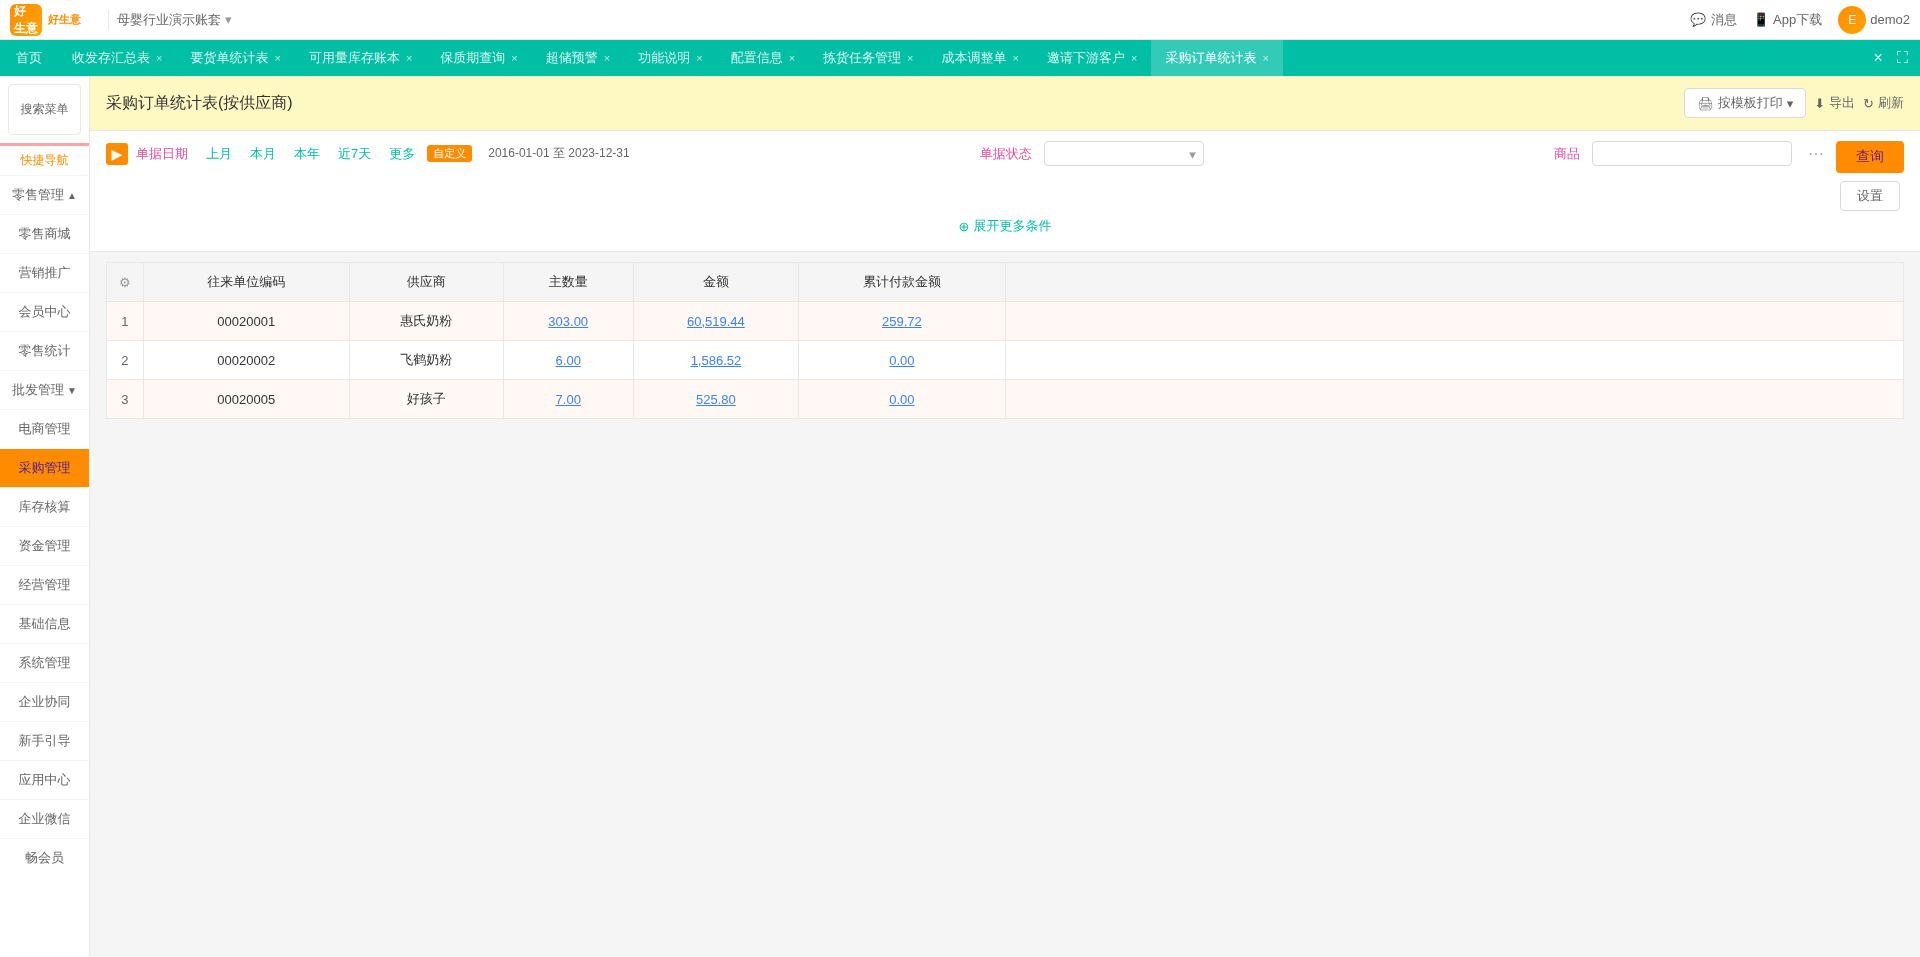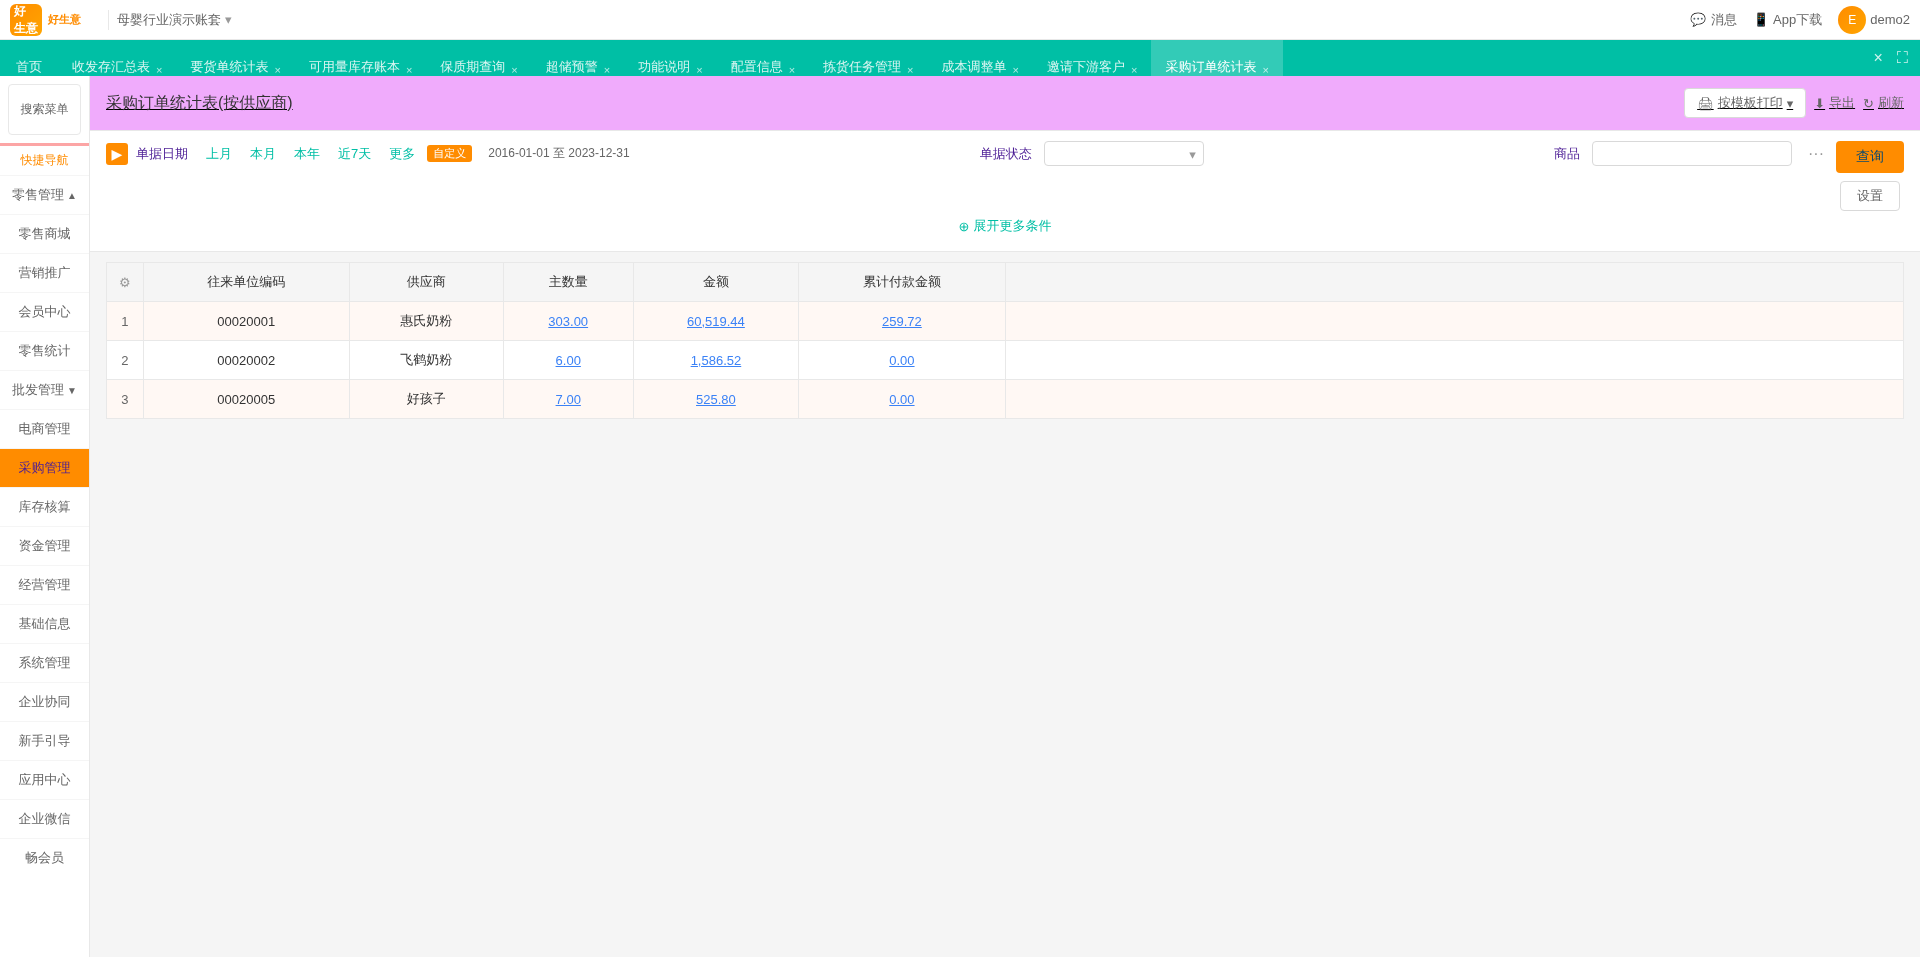--- a/index.html
+++ b/index.html
@@ -12,52 +12,52 @@
     .logo-text { font-size: 11px; color: #ff8c00; font-weight: bold; line-height: 1.2; }
     .topbar-divider { width: 1px; height: 20px; background: #e8e8e8; margin: 0 8px; }
     .topbar-store { display: flex; align-items: center; gap: 4px; color: #666; cursor: pointer; font-size: 13px; }
     .topbar-store-arrow { color: #999; }
     .topbar-right { margin-left: auto; display: flex; align-items: center; gap: 16px; }
     .topbar-right-item { display: flex; align-items: center; gap: 4px; color: #666; cursor: pointer; font-size: 13px; }
     .topbar-avatar { width: 28px; height: 28px; border-radius: 50%; background: linear-gradient(135deg, #ff8c00, #ffa500); display: flex; align-items: center; justify-content: center; color: white; font-size: 12px; }
 
     
     .nav-tabs { background: #00bfa5; height: 36px; display: flex; align-items: center; overflow: hidden; }
-    .nav-tab { padding: 0 14px; height: 36px; display: flex; align-items: flex-end; color: rgba(255,255,255,0.85); cursor: pointer; white-space: nowrap; font-size: 13px; position: relative; }
+    .nav-tab { padding: 0 14px; height: 36px; display: flex; align-items: center; color: rgba(255,255,255,0.85); cursor: pointer; white-space: nowrap; font-size: 13px; position: relative; }
     .nav-tab.home { padding: 0 16px; }
     .nav-tab.active { background: rgba(255,255,255,0.2); color: #fff; }
     .nav-tab .close-x { margin-left: 6px; color: rgba(255,255,255,0.7); font-size: 11px; }
     .nav-tabs-right { margin-left: auto; display: flex; align-items: center; gap: 6px; padding-right: 8px; }
     .nav-tab-btn { color: rgba(255,255,255,0.8); cursor: pointer; font-size: 16px; padding: 4px; }
 
     
     .main-layout { display: flex; flex: 1; overflow: hidden; }
 
     
     .sidebar { width: 90px; background: #fff; border-right: 1px solid #e8e8e8; display: flex; flex-direction: column; overflow-y: auto; }
     .sidebar-search { padding: 8px; }
     .sidebar-search-btn { width: 100%; padding: 16px 0; background: #fff; border: 1px solid #e8e8e8; border-radius: 4px; color: #666; cursor: pointer; font-size: 12px; text-align: center; }
     .sidebar-nav-btn { padding: 6px 8px; text-align: center; color: #ff8c00; cursor: pointer; font-size: 12px; border-top: 3px solid #fca5a5; }
     .sidebar-item { padding: 10px 8px; text-align: center; color: #666; cursor: pointer; font-size: 13px; border-top: 1px solid #f5f5f5; }
     .sidebar-item.active { color: #4c1d95; background: #ff8c00; }
     .sidebar-item.has-arrow { display: flex; align-items: center; justify-content: center; gap: 3px; }
 
     
     .content-area { flex: 1; display: flex; flex-direction: column; overflow: hidden; background: #f5f5f5; }
-    .page-header { background: #f0abfc; padding: 12px 16px; border-bottom: 1px solid #e8e8e8; display: flex; align-items: center; justify-content: space-between; text-decoration: underline; }
+    .page-header { background: #fef9c3; padding: 12px 16px; border-bottom: 1px solid #e8e8e8; display: flex; align-items: center; justify-content: space-between; }
     .page-title { font-size: 16px; color: #333; font-weight: 500; }
     .page-header-actions { display: flex; align-items: center; gap: 8px; }
     .btn-print { display: flex; align-items: center; gap: 4px; color: #666; cursor: pointer; font-size: 13px; border: 1px solid #d9d9d9; padding: 5px 12px; border-radius: 4px; background: #fff; }
     .btn-export { display: flex; align-items: center; gap: 4px; color: #666; cursor: pointer; font-size: 13px; }
     .btn-refresh { display: flex; align-items: center; gap: 4px; color: #666; cursor: pointer; font-size: 13px; }
 
     
     .filter-area { background: #fff; padding: 10px 16px; border-bottom: 1px solid #e8e8e8; }
     .filter-row { display: flex; align-items: center; gap: 12px; flex-wrap: wrap; }
-    .filter-label { color: #4c1d95; font-size: 13px; white-space: nowrap; }
+    .filter-label { color: #ec4899; font-size: 13px; white-space: nowrap; }
     .filter-date-options { display: flex; align-items: center; gap: 6px; }
     .date-option { color: #00bfa5; cursor: pointer; font-size: 13px; padding: 2px 6px; }
     .date-tag { background: #ff8c00; color: #fff; font-size: 11px; padding: 1px 6px; border-radius: 3px; cursor: pointer; }
     .date-range { color: #666; font-size: 12px; margin-left: 4px; }
     .filter-select { border: 1px solid #d9d9d9; border-radius: 4px; padding: 4px 24px 4px 8px; color: #333; background: #fff; cursor: pointer; font-size: 13px; min-width: 160px; appearance: none; position: relative; }
     .filter-select-box { position: relative; display: inline-block; }
     .filter-select-box::after { content: '▾'; position: absolute; right: 8px; top: 50%; transform: translateY(-50%); color: #999; pointer-events: none; }
     .filter-input { border: 1px solid #d9d9d9; border-radius: 4px; padding: 4px 8px; color: #333; font-size: 13px; min-width: 200px; }
     .filter-more-btn { color: #00bfa5; cursor: pointer; font-size: 13px; display: flex; align-items: center; gap: 4px; margin: 0 auto; }
     .filter-expand-row { display: flex; justify-content: center; padding: 6px 0; }
@@ -75,21 +75,21 @@
     .settings-icon { color: #999; cursor: pointer; }
 
     
     .table-footer { background: #fff; border-top: 1px solid #e8e8e8; padding: 0 16px; }
     .footer-row { display: flex; align-items: center; height: 44px; border: 1px solid #e8e8e8; background: #fff8f4; }
     .footer-cell { flex: 1; text-align: center; color: #333; font-size: 13px; padding: 0 12px; border-right: 1px solid #e8e8e8; }
     .footer-cell.label { font-weight: 500; }
     .footer-cell:last-child { border-right: none; }
 
     
-    .btn-query { background: #ff8c00; color: #0c4a6e; border: none; border-radius: 4px; padding: 7px 20px; cursor: pointer; font-size: 14px; }
+    .btn-query { background: #ff8c00; color: #701a75; border: none; border-radius: 4px; padding: 7px 20px; cursor: pointer; font-size: 14px; }
     .btn-settings { background: #fff; color: #666; border: 1px solid #d9d9d9; border-radius: 4px; padding: 5px 16px; cursor: pointer; font-size: 13px; margin-top: 4px; }
 
     .query-btn-group { display: flex; flex-direction: column; align-items: center; gap: 4px; margin-left: 8px; }
 
     .ellipsis-btn { color: #999; cursor: pointer; font-size: 16px; padding: 0 4px; }
 
     .filter-main { flex: 1; }
     .filter-area-inner { display: flex; align-items: flex-start; }
 
     

